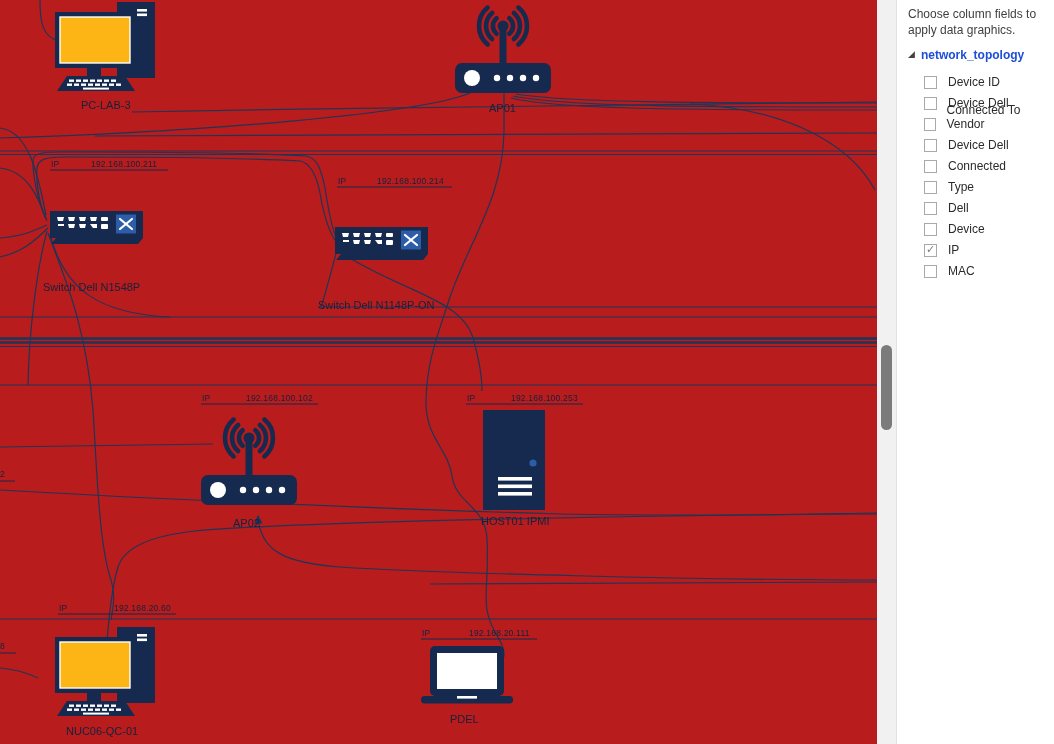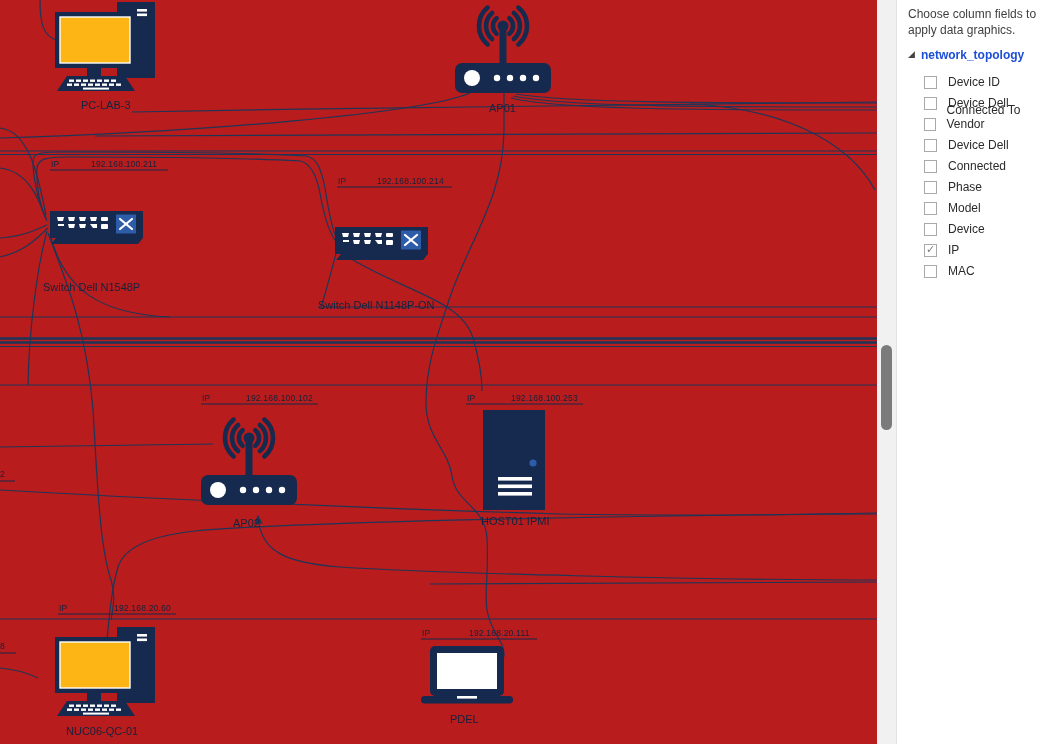--- a/index.html
+++ b/index.html
@@ -253,25 +253,25 @@
     <div class="field-row">
       <input type="checkbox" style="">
       <span class="field-label">Device Dell</span>
     </div>
     <div class="field-row">
       <input type="checkbox" style="">
       <span class="field-label">Connected</span>
     </div>
     <div class="field-row">
       <input type="checkbox" style="">
-      <span class="field-label">Phase</span>
-    </div>
-    <div class="field-row">
-      <input type="checkbox" style="">
-      <span class="field-label">Model</span>
+      <span class="field-label">Type</span>
+    </div>
+    <div class="field-row">
+      <input type="checkbox" style="">
+      <span class="field-label">Dell</span>
     </div>
     <div class="field-row">
       <input type="checkbox" style="">
       <span class="field-label">Device</span>
     </div>
     <div class="field-row">
       <input type="checkbox" checked="" style="">
       <span class="field-label">IP</span>
     </div>
     <div class="field-row">

